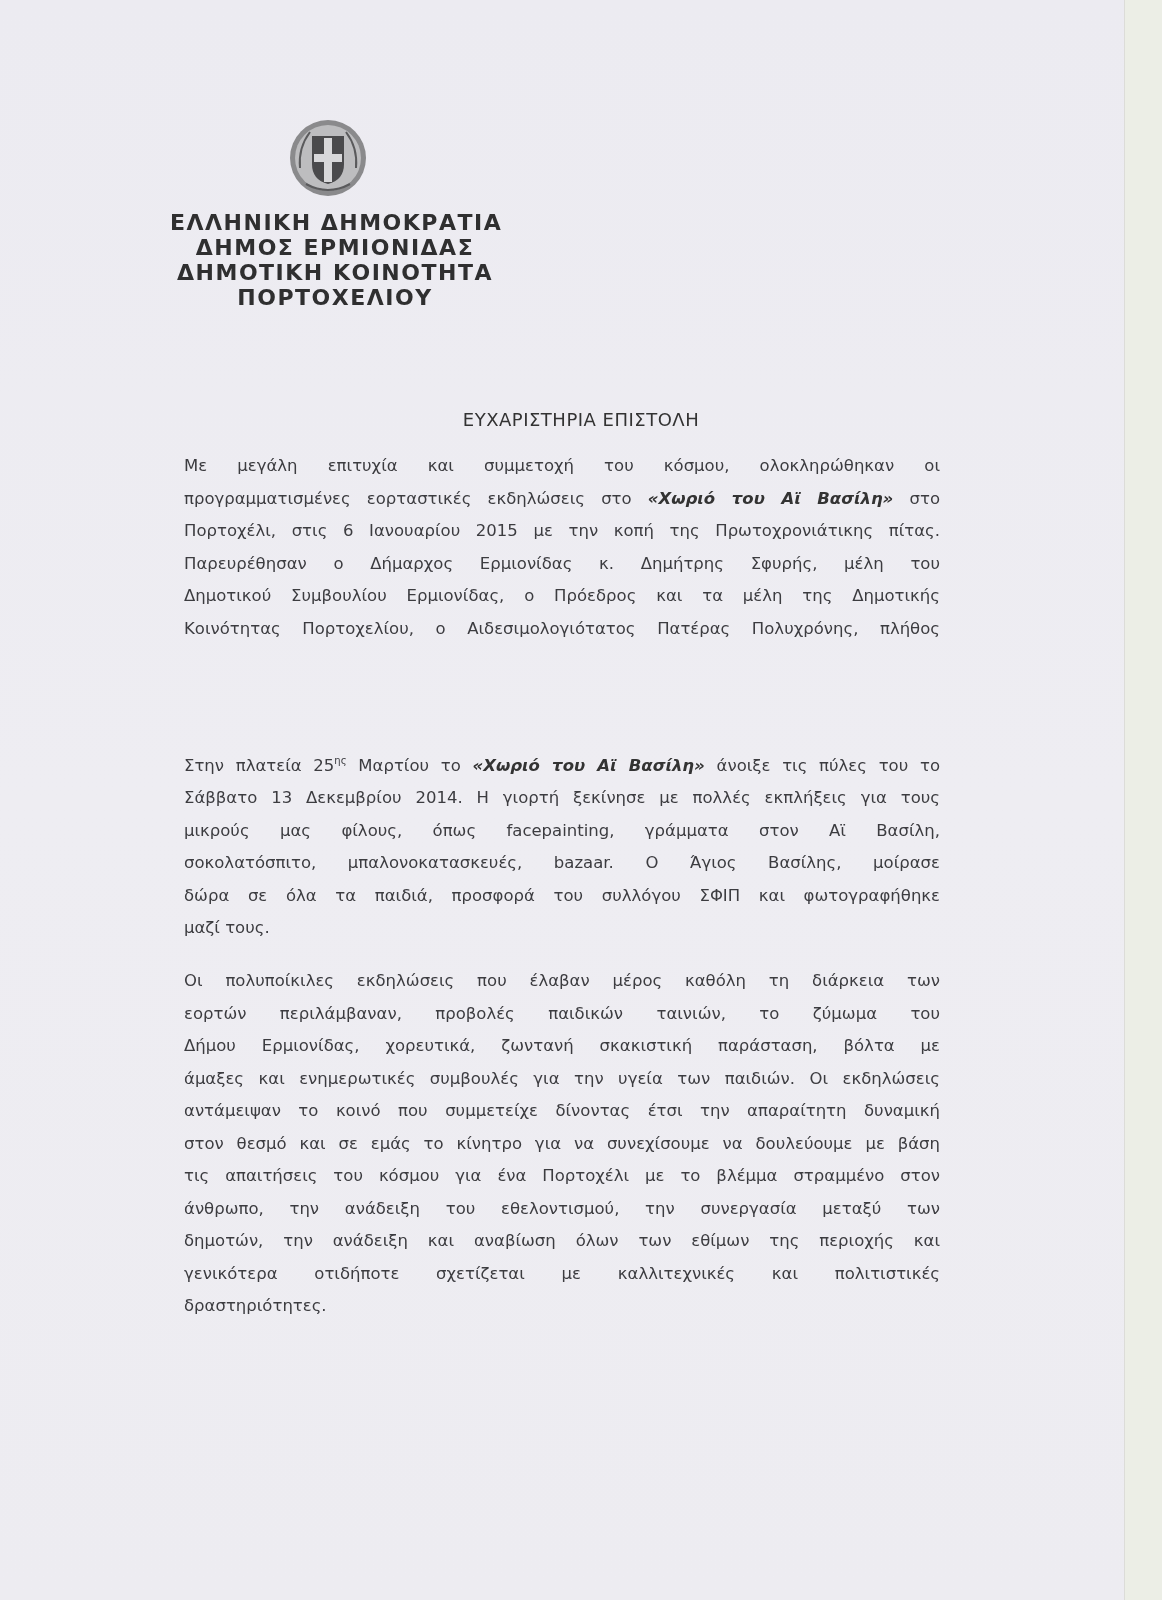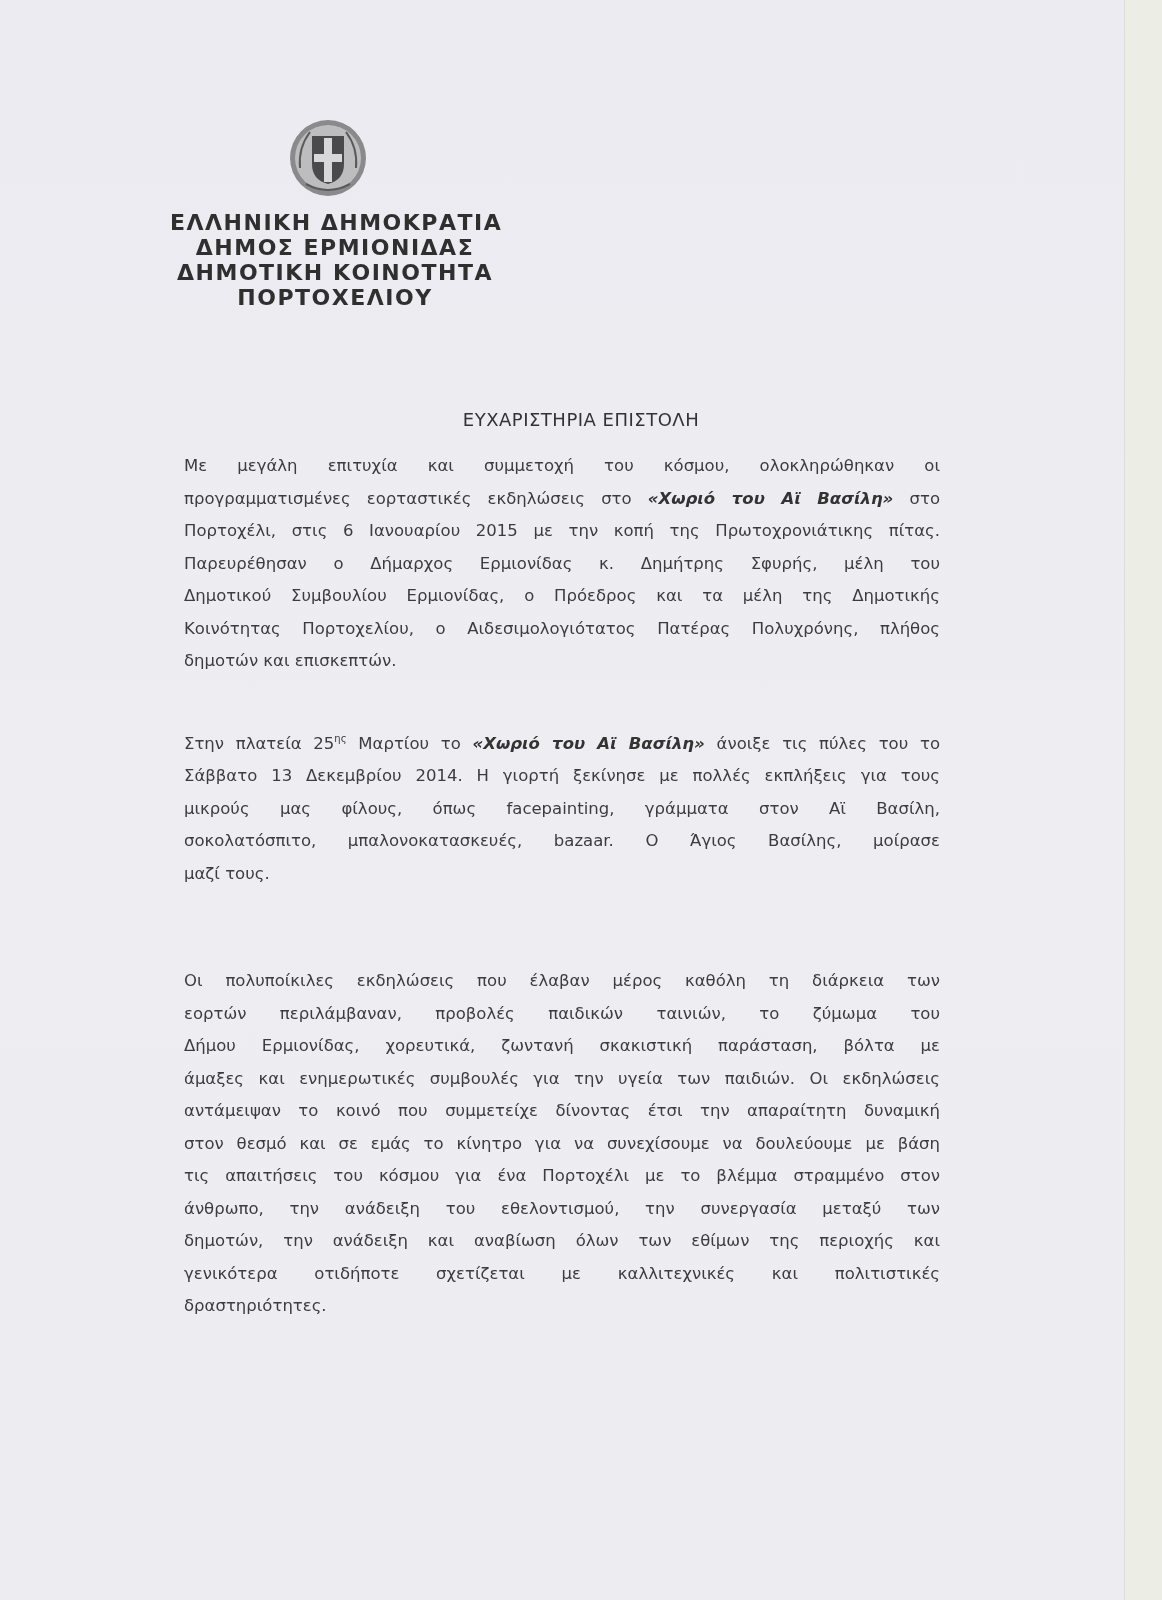--- a/index.html
+++ b/index.html
@@ -67,28 +67,28 @@
 
   <div class="title">ΕΥΧΑΡΙΣΤΗΡΙΑ ΕΠΙΣΤΟΛΗ</div>
 
   <div class="para" style="top:450px">
     <span class="line">Με μεγάλη επιτυχία και συμμετοχή του κόσμου, ολοκληρώθηκαν οι</span>
     <span class="line"><span>προγραμματισμένες εορταστικές εκδηλώσεις στο</span> <b class="q">«Χωριό του Αϊ Βασίλη»</b> <span>στο</span></span>
     <span class="line">Πορτοχέλι, στις 6 Ιανουαρίου 2015 με την κοπή της Πρωτοχρονιάτικης πίτας.</span>
     <span class="line">Παρευρέθησαν ο Δήμαρχος Ερμιονίδας κ. Δημήτρης Σφυρής, μέλη του</span>
     <span class="line">Δημοτικού Συμβουλίου Ερμιονίδας, ο Πρόεδρος και τα μέλη της Δημοτικής</span>
     <span class="line">Κοινότητας Πορτοχελίου, ο Αιδεσιμολογιότατος Πατέρας Πολυχρόνης, πλήθος</span>
-    <span class="line last">δημοτών και επισκεπτών.</span>
   </div>
 
-  <div class="para" style="top:723px">
+  <div class="para" style="top:745px">
     <span class="line"><span>Στην πλατεία 25</span><sup>ης</sup> <span>Μαρτίου το</span> <b class="q">«Χωριό του Αϊ Βασίλη»</b> <span>άνοιξε τις πύλες του το</span></span>
     <span class="line">Σάββατο 13 Δεκεμβρίου 2014. Η γιορτή ξεκίνησε με πολλές εκπλήξεις για τους</span>
     <span class="line">μικρούς μας φίλους, όπως facepainting, γράμματα στον Αϊ Βασίλη,</span>
     <span class="line">σοκολατόσπιτο, μπαλονοκατασκευές, bazaar. Ο Άγιος Βασίλης, μοίρασε</span>
+    <span class="line">δώρα σε όλα τα παιδιά, προσφορά του συλλόγου ΣΦΙΠ και φωτογραφήθηκε</span>
     <span class="line last">μαζί τους.</span>
   </div>
 
   <div class="para" style="top:965px">
     <span class="line">Οι πολυποίκιλες εκδηλώσεις που έλαβαν μέρος καθόλη τη διάρκεια των</span>
     <span class="line">εορτών περιλάμβαναν, προβολές παιδικών ταινιών, το ζύμωμα του</span>
     <span class="line">Δήμου Ερμιονίδας, χορευτικά, ζωντανή σκακιστική παράσταση, βόλτα με</span>
     <span class="line">άμαξες και ενημερωτικές συμβουλές για την υγεία των παιδιών. Οι εκδηλώσεις</span>
     <span class="line">αντάμειψαν το κοινό που συμμετείχε δίνοντας έτσι την απαραίτητη δυναμική</span>
     <span class="line">στον θεσμό και σε εμάς το κίνητρο για να συνεχίσουμε να δουλεύουμε με βάση</span>

